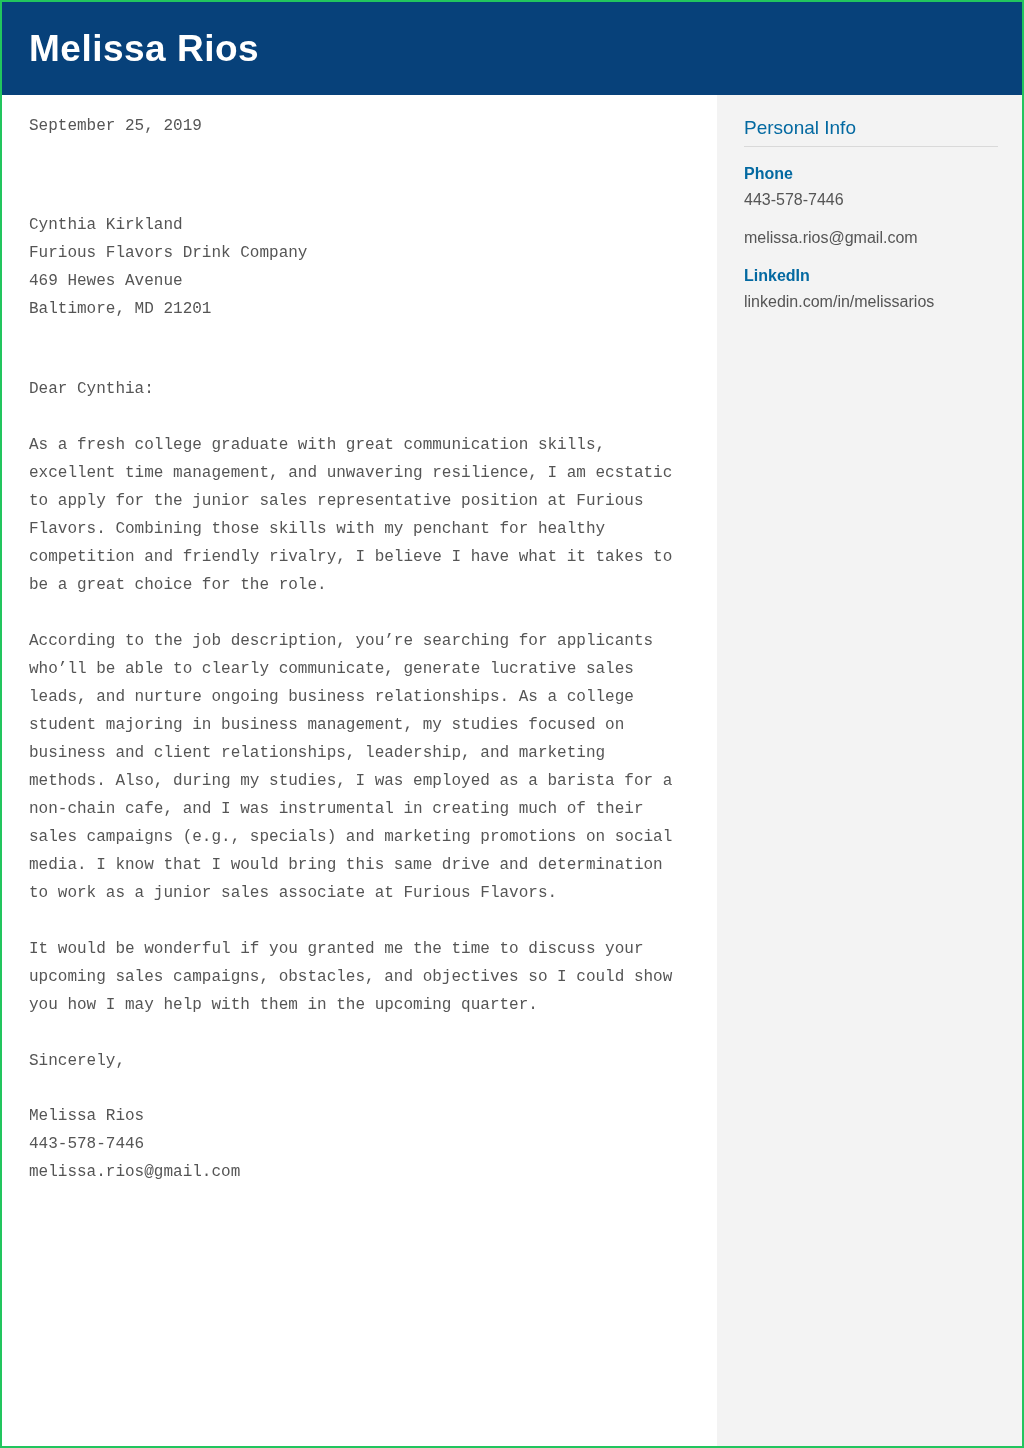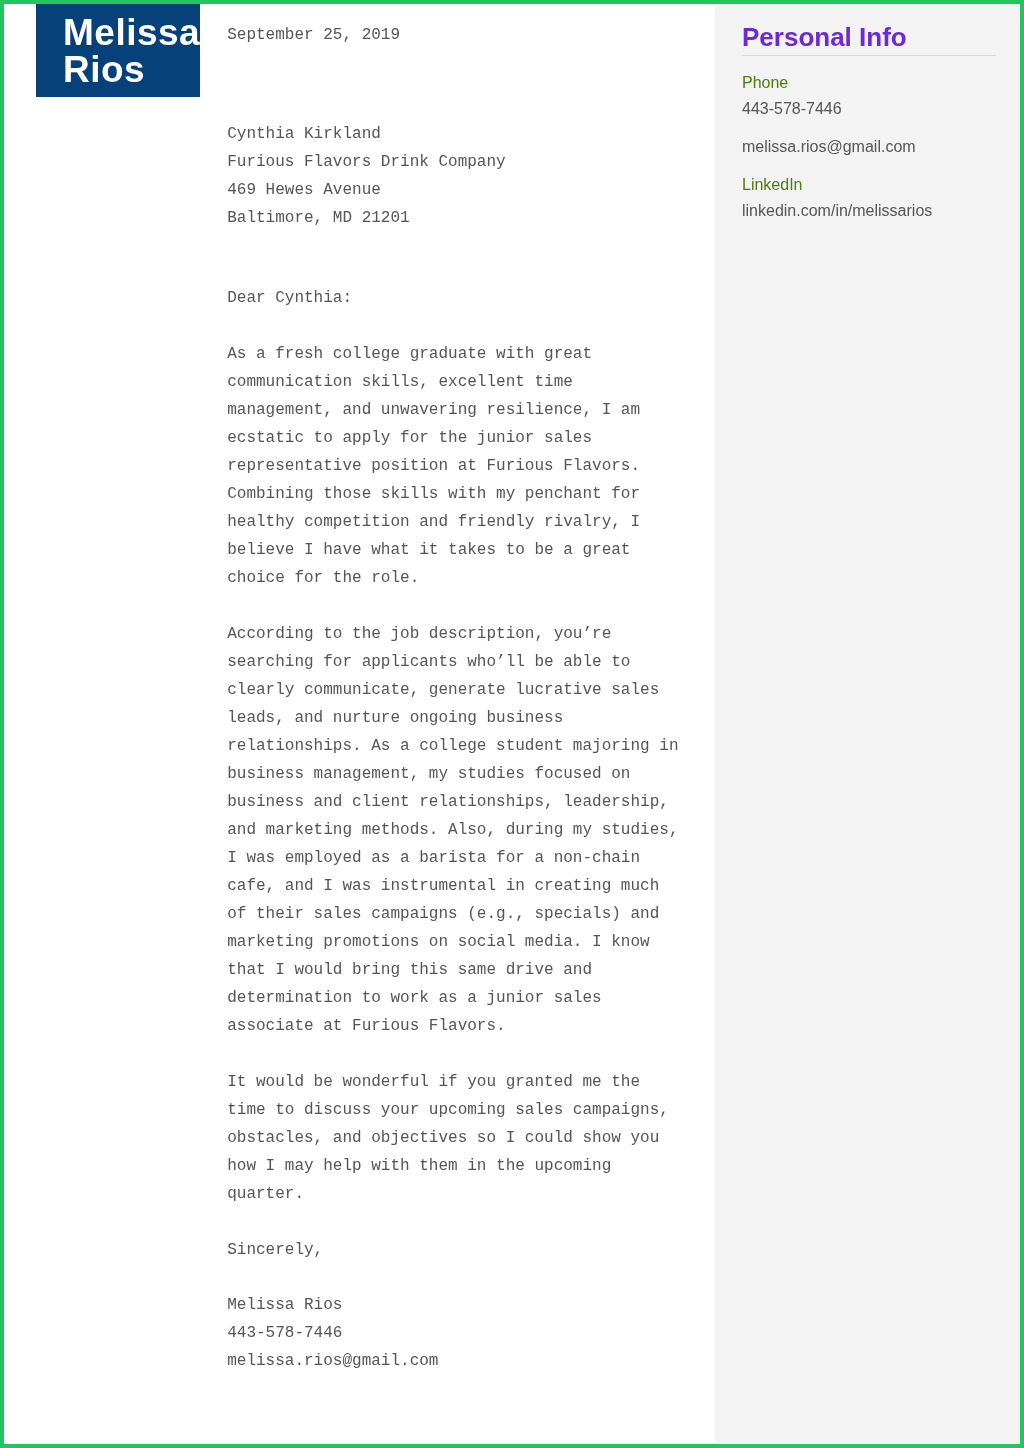--- a/index.html
+++ b/index.html
@@ -3,25 +3,24 @@
 <meta charset="utf-8">
 <style>
   * { margin: 0; padding: 0; box-sizing: border-box; }
   html, body { background: #e8e8e8; }
   body { font-family: "Liberation Sans", sans-serif; }
 
   .page {
     width: 1024px;
     height: 1448px;
     background: #ffffff;
-    border: 4px solid #22c55e;
+    border: 2px solid #22c55e;
     display: flex;
-    flex-direction: row;
+    flex-direction: column;
     overflow: hidden;
-    padding-left: 32px;
   }
 
   
   .letter-header {
     height: 93px;
     flex: 0 0 93px;
     background: #07417a;
     display: flex;
     align-items: center;
     padding-left: 27px;
@@ -57,34 +56,34 @@
   .closing { margin-bottom: 27px; }
 
   
   aside.sidebar {
     flex: 0 0 305px;
     width: 305px;
     background: #f3f3f3;
     padding: 22px 24px 0 27px;
   }
   .sidebar-title {
-    color: #6d28d9;
-    font-size: 26px;
-    font-weight: bold;
+    color: #0369a1;
+    font-size: 19px;
+    font-weight: normal;
     line-height: 22px;
   }
   .sidebar-divider {
     border: none;
     border-top: 1px solid #d9d9d9;
     margin: 7px 0 14px 0;
   }
   .info-group { margin-bottom: 12px; }
   .info-label {
-    color: #4d7c0f;
-    font-weight: normal;
+    color: #0369a1;
+    font-weight: bold;
     font-size: 16px;
     line-height: 26px;
   }
   .info-value {
     color: #555555;
     font-size: 16px;
     line-height: 26px;
   }
 </style>
 </head>

